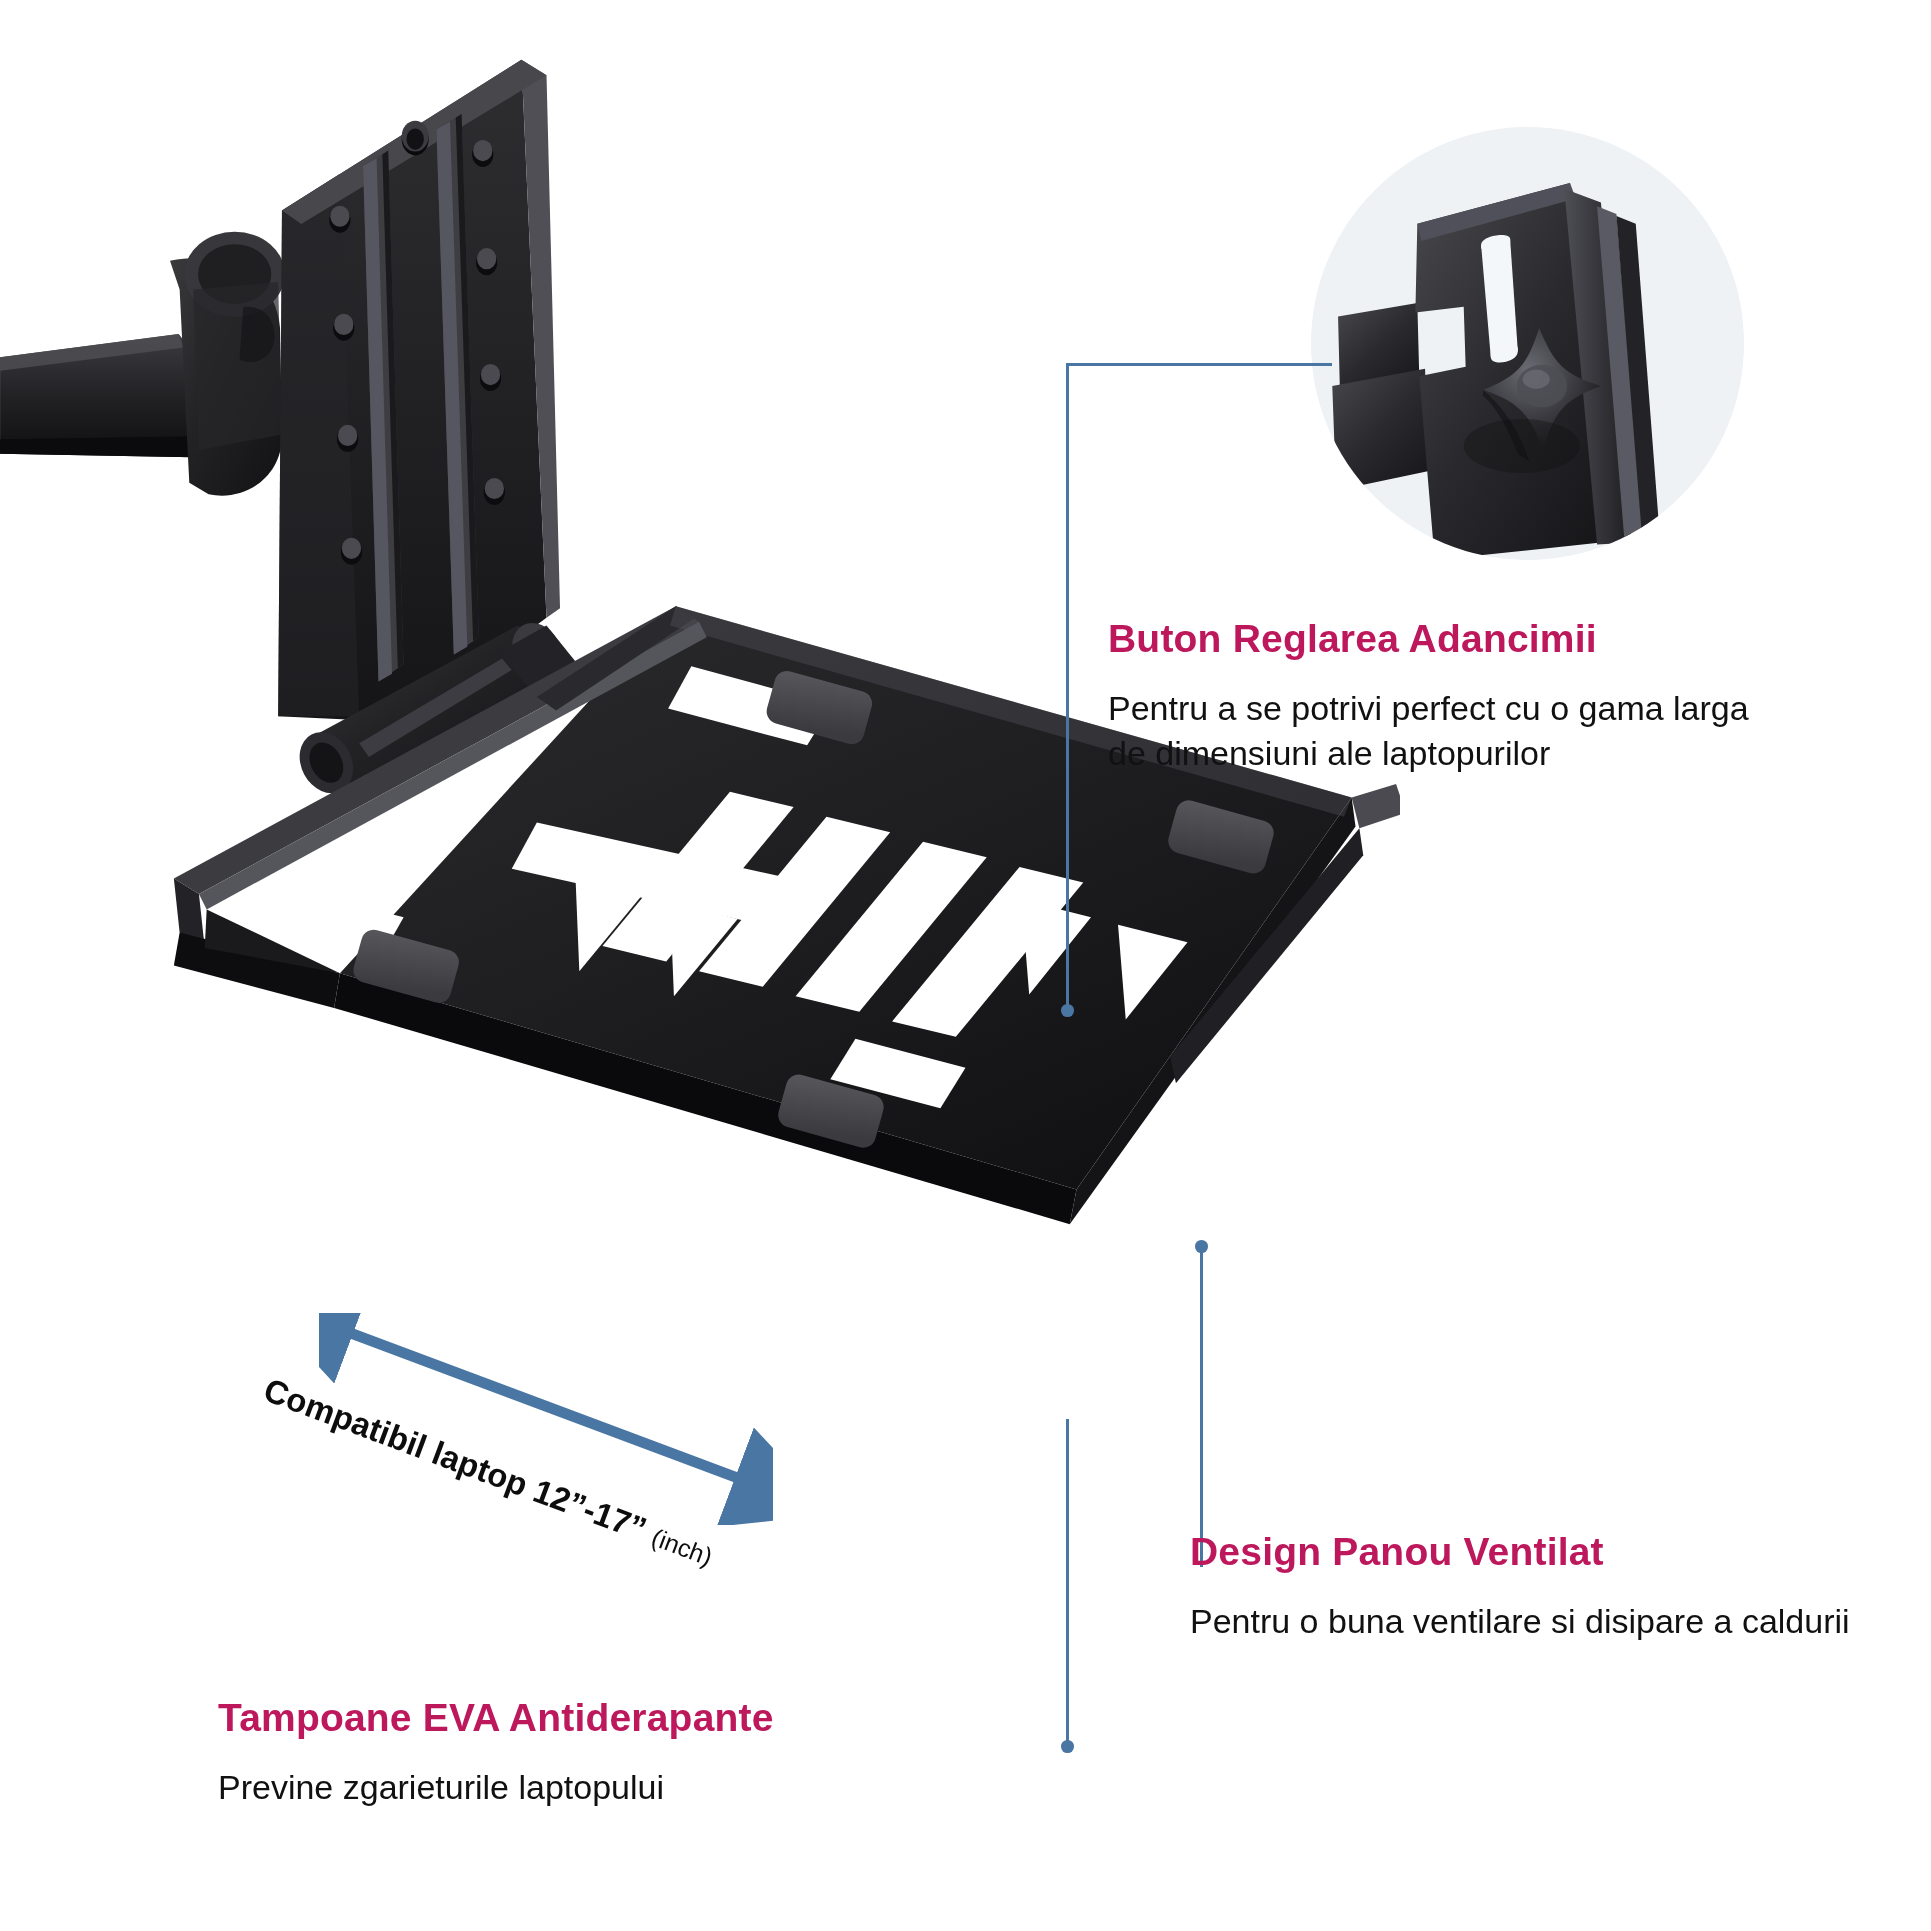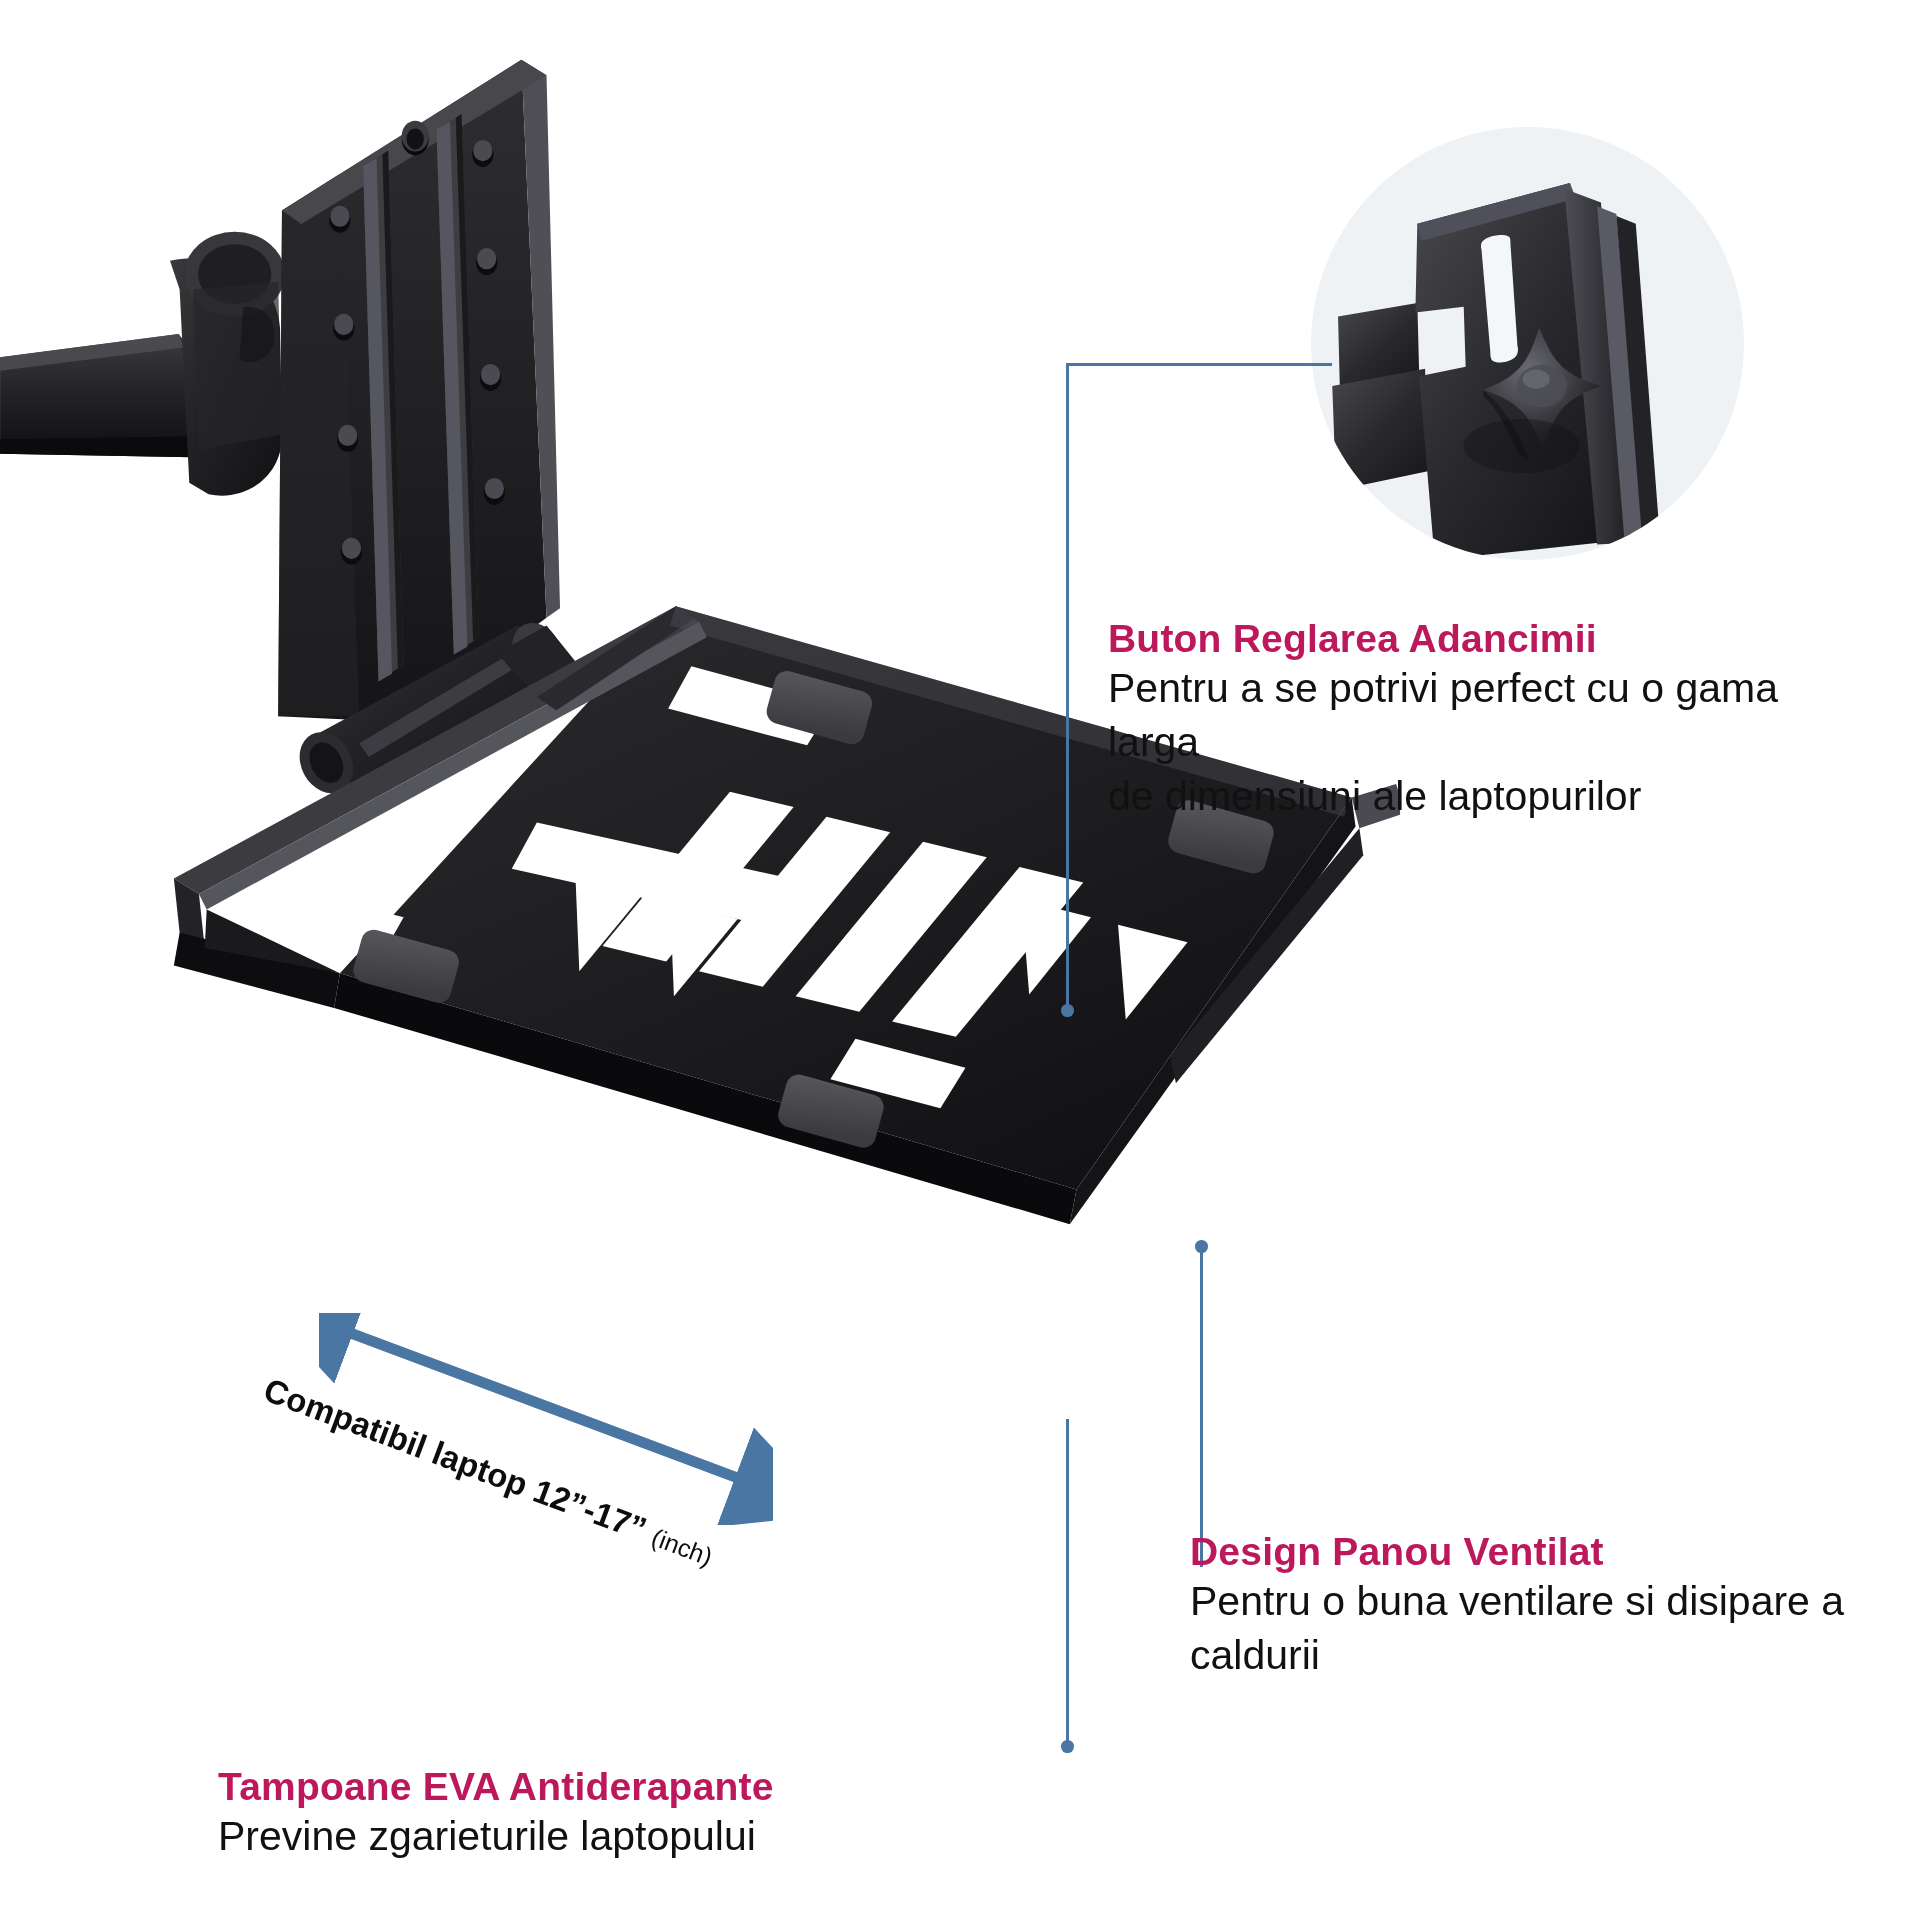--- a/index.html
+++ b/index.html
@@ -19,24 +19,24 @@
   .callout-title{
     color:#be185d;
     font-weight:bold;
     font-size:39px;
     letter-spacing:0.2px;
     white-space:nowrap;
     line-height:1.1;
   }
   .callout-body{
     color:#111111;
-    font-size:41px;
+    font-size:34px;
     line-height:1.32;
     font-weight:normal;
-    margin-top:0;
+    margin-top:25px;
     white-space:pre-line;
   }
 
   
   .lead{position:absolute;background:#4a76a3;}
   .lead-dot{
     position:absolute;
     width:12.6px;height:12.6px;border-radius:50%;
     background:#4a76a3;
   }
@@ -296,19 +296,19 @@
     <div class="callout-title">Buton Reglarea Adancimii</div>
     <div class="callout-body">Pentru a se potrivi perfect cu o gama larga
 de dimensiuni ale laptopurilor</div>
   </div>
 
   <div class="abs" style="left:1190px;top:1531px;width:753px;">
     <div class="callout-title">Design Panou Ventilat</div>
     <div class="callout-body">Pentru o buna ventilare si disipare a caldurii</div>
   </div>
 
-  <div class="abs" style="left:218px;top:1766px;width:850px;">
+  <div class="abs" style="left:218px;top:1697px;width:850px;">
     <div class="callout-title">Tampoane  EVA Antiderapante</div>
     <div class="callout-body">Previne zgarieturile laptopului</div>
   </div>
 
 </div>
 
 
 </body></html>

